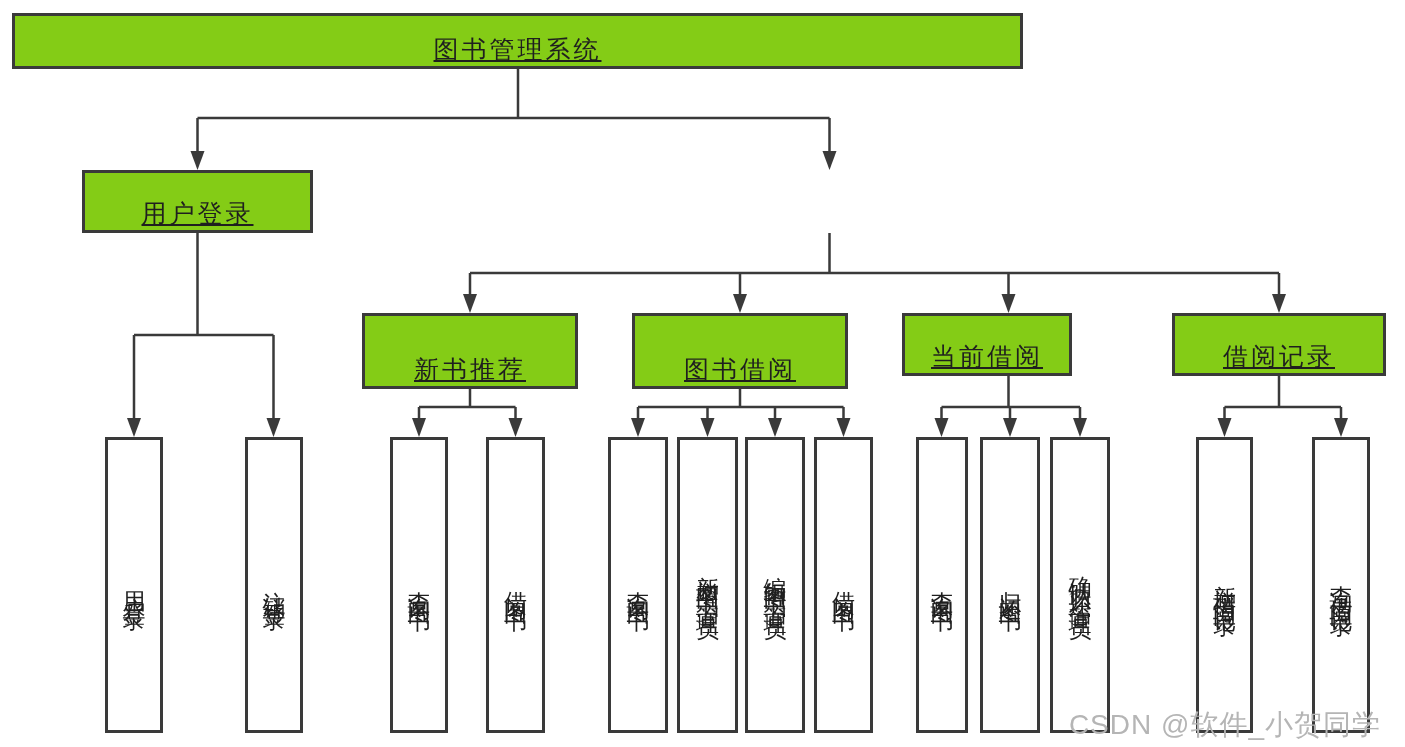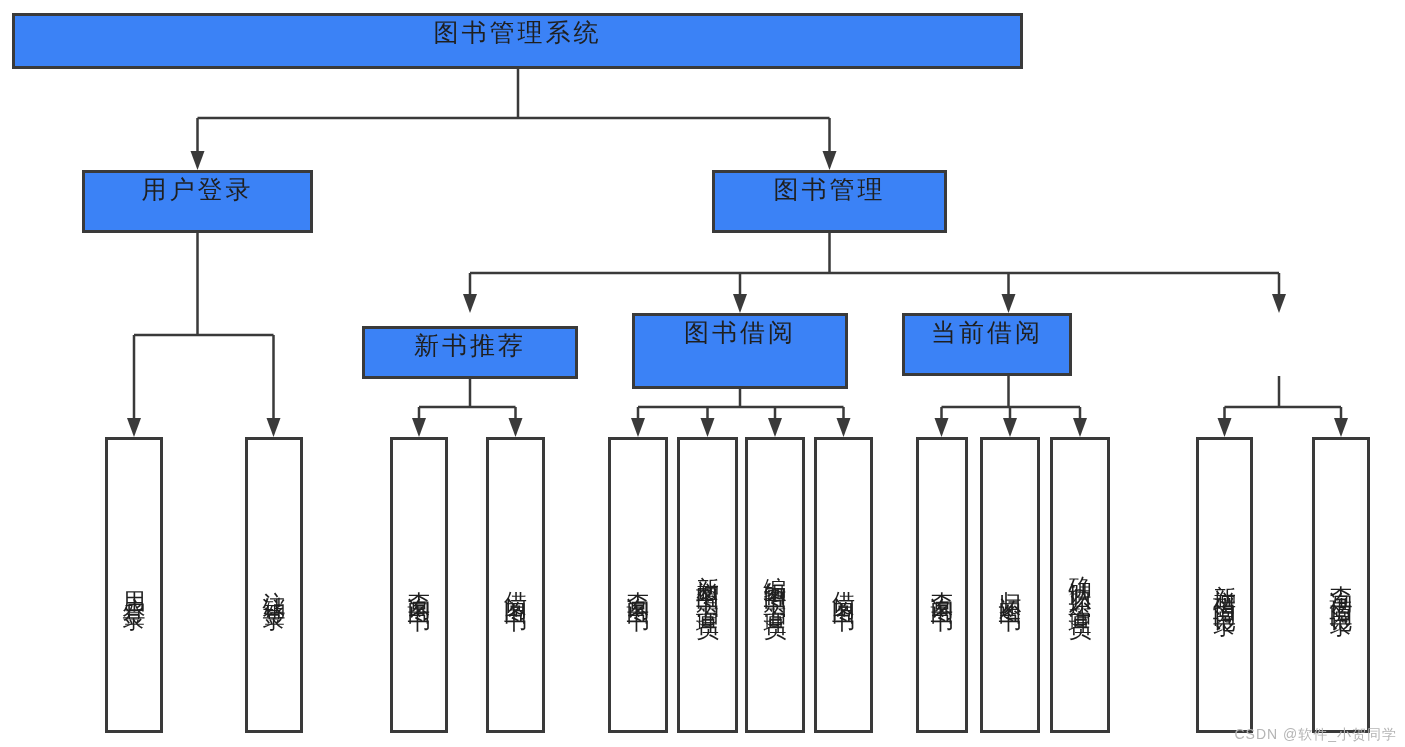--- a/index.html
+++ b/index.html
@@ -5,34 +5,34 @@
   html,body{margin:0;padding:0;background:#ffffff;}
   #canvas{
     position:relative;width:1405px;height:747px;background:#ffffff;overflow:hidden;
     font-family:"Liberation Sans","DejaVu Sans",sans-serif;color:#1f1f1f;
   }
   #connectors{position:absolute;left:0;top:0;width:1405px;height:747px;}
   #connectors path{stroke:var(--line,#3a3a3a);stroke-width:2.5;fill:none;}
   #connectors polygon{fill:var(--line,#3a3a3a);stroke:none;}
   .box{
     position:absolute;box-sizing:border-box;border:3px solid var(--line,#3a3a3a);
-    background:#3b82f6;display:flex;align-items:flex-start;justify-content:center;
-    font-size:25px;letter-spacing:3px;white-space:nowrap;
+    background:#84cc16;display:flex;align-items:flex-end;justify-content:center;
+    font-size:25px;letter-spacing:3px;white-space:nowrap;text-decoration:underline;
   }
   .vbox{
     position:absolute;box-sizing:border-box;border:3px solid var(--line,#3a3a3a);
     background:#ffffff;display:flex;align-items:center;justify-content:center;
   }
   .vbox span{
     writing-mode:vertical-rl;text-orientation:mixed;
     font-size:23px;letter-spacing:6px;line-height:1;white-space:nowrap;
   }
   #watermark{
-    position:absolute;right:8px;bottom:3px;z-index:5;
-    font-size:14px;letter-spacing:1px;color:var(--wm,#b5b5b5);white-space:nowrap;
+    position:absolute;right:24px;bottom:3px;z-index:5;
+    font-size:28px;letter-spacing:1px;color:var(--wm,#b5b5b5);white-space:nowrap;
   }
 </style>
 </head>
 <body>
 
 <div id="canvas">
 
   <svg id="connectors" viewBox="0 0 1405 747" xmlns="http://www.w3.org/2000/svg">
     <g>
       <path d="M518 69 V118 M197.5 118 H829.5 M197.5 118 V155 M829.5 118 V155
@@ -66,32 +66,32 @@
     </g>
   </svg>
 
   <div class="box" style="left:12px;top:13px;width:1011px;height:56px">
     <span>图书管理系统</span>
   </div>
 
   <div class="box" style="left:82px;top:170px;width:231px;height:63px">
     <span>用户登录</span>
   </div>
-  <div class="box" style="left:712px;top:170px;width:235px;height:63px">
-    <span>图书管理</span>
-  </div>
 
-  <div class="box" style="left:362px;top:326px;width:216px;height:53px">
+  <div class="box" style="left:362px;top:313px;width:216px;height:76px">
     <span>新书推荐</span>
   </div>
   <div class="box" style="left:632px;top:313px;width:216px;height:76px">
     <span>图书借阅</span>
   </div>
   <div class="box" style="left:902px;top:313px;width:170px;height:63px">
     <span>当前借阅</span>
+  </div>
+  <div class="box" style="left:1172px;top:313px;width:214px;height:63px">
+    <span>借阅记录</span>
   </div>
 
   <div class="vbox" style="left:105px;top:437px;width:58px;height:296px">
     <span>用户登录</span>
   </div>
   <div class="vbox" style="left:245px;top:437px;width:58px;height:296px">
     <span>注销登录</span>
   </div>
 
   <div class="vbox" style="left:390px;top:437px;width:58px;height:296px">

